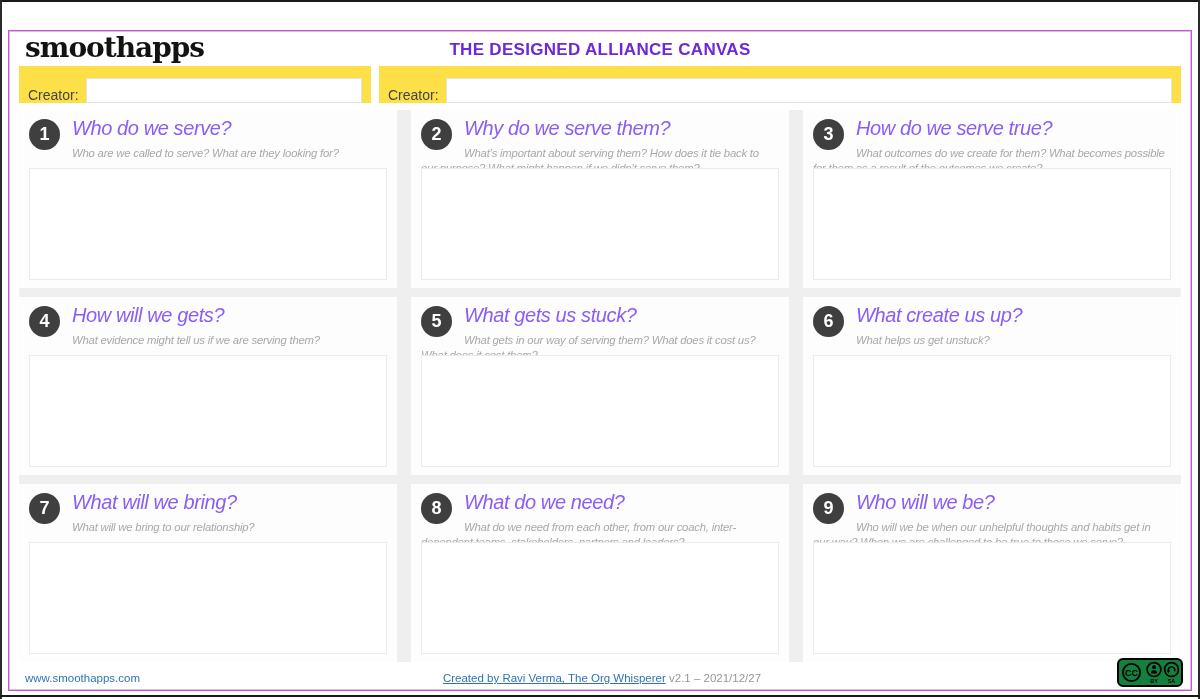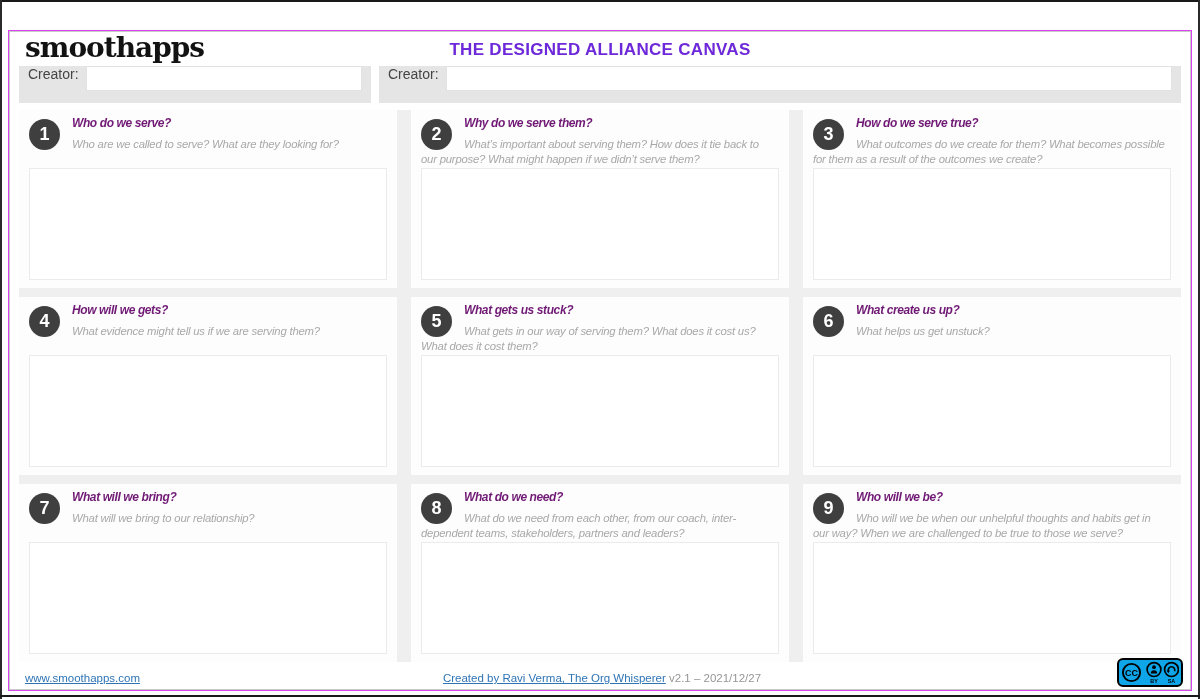--- a/index.html
+++ b/index.html
@@ -14,55 +14,55 @@
             background:#ffffff; border:1px solid #d946ef; box-shadow:inset 0 0 0 1px #c9c9c9; }
 
   
   .logo { position:absolute; left:16px; top:0px; font-family:"DejaVu Serif", serif;
           font-weight:bold; font-size:28px; letter-spacing:-1px; color:#121212; }
   .title { position:absolute; left:0; right:0; top:9px; text-align:center;
            font-size:17px; font-weight:bold; color:#6d28d9; letter-spacing:0.3px; }
 
   
   .fields-row { position:absolute; left:10px; right:10px; top:35px; height:37px; display:flex; gap:8px; }
-  .field { background:#e5e5e5; display:flex; align-items:flex-start; padding:0 9px; }
+  .field { background:#fde047; display:flex; align-items:flex-end; padding:0 9px; }
   .field-creator { width:352px; }
   .field-context { flex:1; }
   .field-date    { width:167px; }
   .field-label { font-size:14px; color:#454545; margin-right:7px; white-space:nowrap; }
   .field-input { flex:1; height:25px; background:#fff; border:1px solid #e2e2e2; outline:none;
                  font-size:13px; color:#333; padding:0 6px; font-family:"Liberation Sans",sans-serif; }
 
   
   .grid { position:absolute; left:10px; right:10px; top:79px; bottom:28px;
           display:grid; grid-template-columns:1fr 1fr 1fr; grid-template-rows:1fr 1fr 1fr;
           column-gap:14px; row-gap:9px; background:#efefef; }
   .panel { position:relative; background:#fdfdfd; }
   .panel-head { padding:7px 10px 0 10px; min-height:50px; }
   .num-badge { float:left; width:31px; height:31px; border-radius:50%; background:#3f3f3f;
                color:#fff; font-size:18px; font-weight:bold; text-align:center; line-height:31px;
                margin:2px 12px 0 0; }
-  .sec-title { font-size:12px; font-weight:bold; font-style:italic; color:#701a75;
+  .sec-title { font-size:20px; font-weight:normal; font-style:italic; color:#8b5cf6;
                letter-spacing:-0.4px; line-height:1.15; }
   .sec-sub { font-size:11.3px; font-style:italic; color:#a8a8a8; letter-spacing:-0.2px;
              line-height:1.35; margin-top:6px; padding-right:4px; }
   .notes { position:absolute; left:10px; right:10px; top:58px; bottom:8px;
            background:#ffffff; border:1px solid #ebebeb; font-size:13px; color:#333; padding:4px; }
 
   
   .footer { position:absolute; left:10px; right:6px; bottom:2px; height:24px; }
   .site-link { position:absolute; left:6px; bottom:4px; font-size:11.5px; color:#2e74b5;
-               text-decoration:underline; cursor:pointer; }
+               cursor:pointer; }
   .credit { position:absolute; left:50%; transform:translateX(-50%); bottom:4px;
             font-size:11.5px; white-space:nowrap; }
   .credit-link { color:#2e74b5; text-decoration:underline; cursor:pointer; }
   .credit-version { color:#969696; }
 
   .cc-badge { position:absolute; right:2px; bottom:1px; width:66px; height:29px;
-              background:#0ea5e9; border:2.5px solid #000; border-radius:6px;
+              background:#15803d; border:2.5px solid #000; border-radius:6px;
               display:flex; align-items:center; justify-content:center; cursor:pointer; }
 </style>
 </head>
 <body>
 
 <div class="viewport">
   <div class="edge-top"></div>
   <div class="edge-left"></div>
   <div class="edge-right"></div>
   <div class="edge-bottom"></div>

